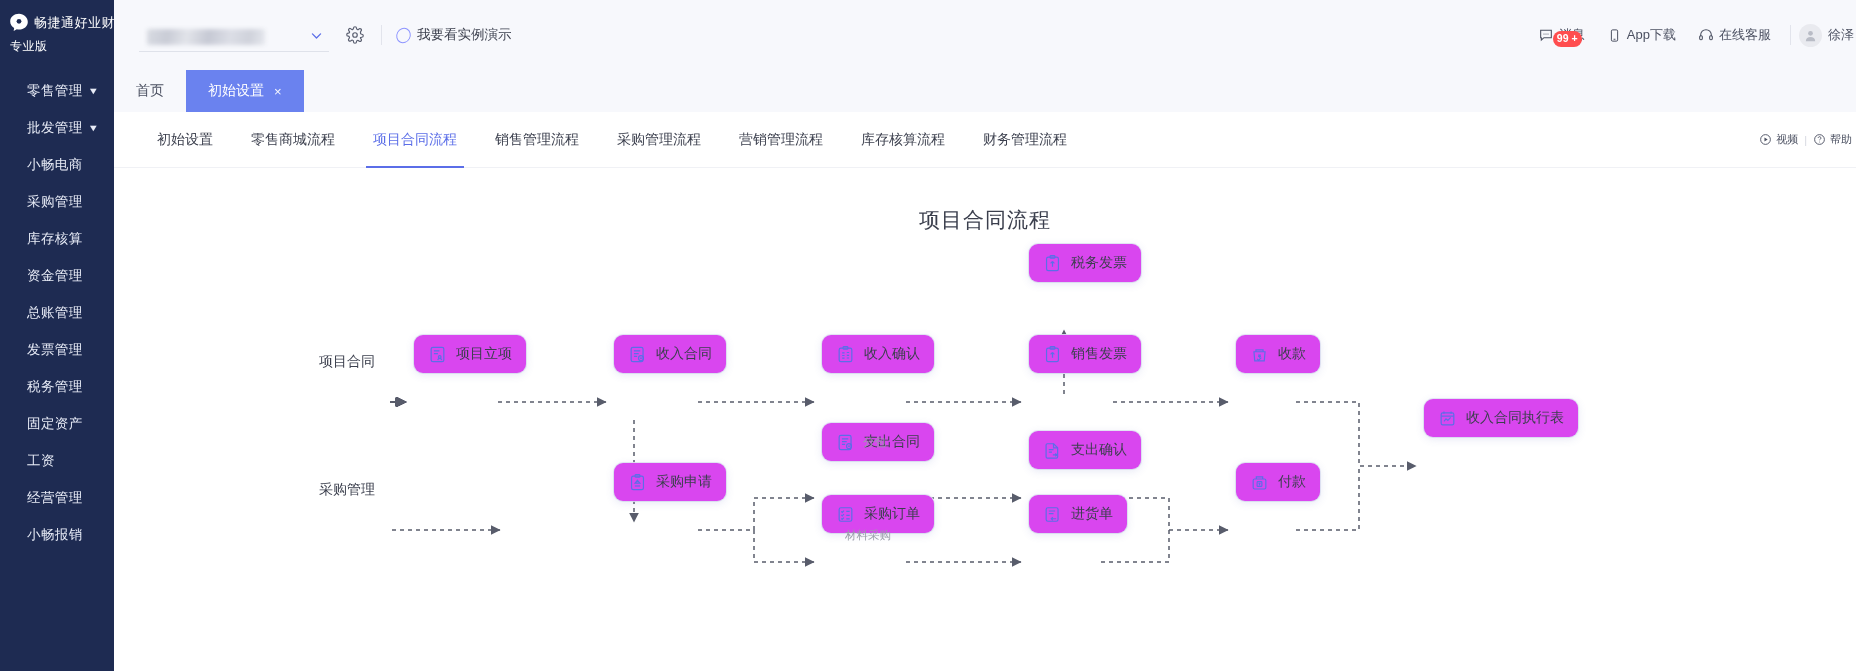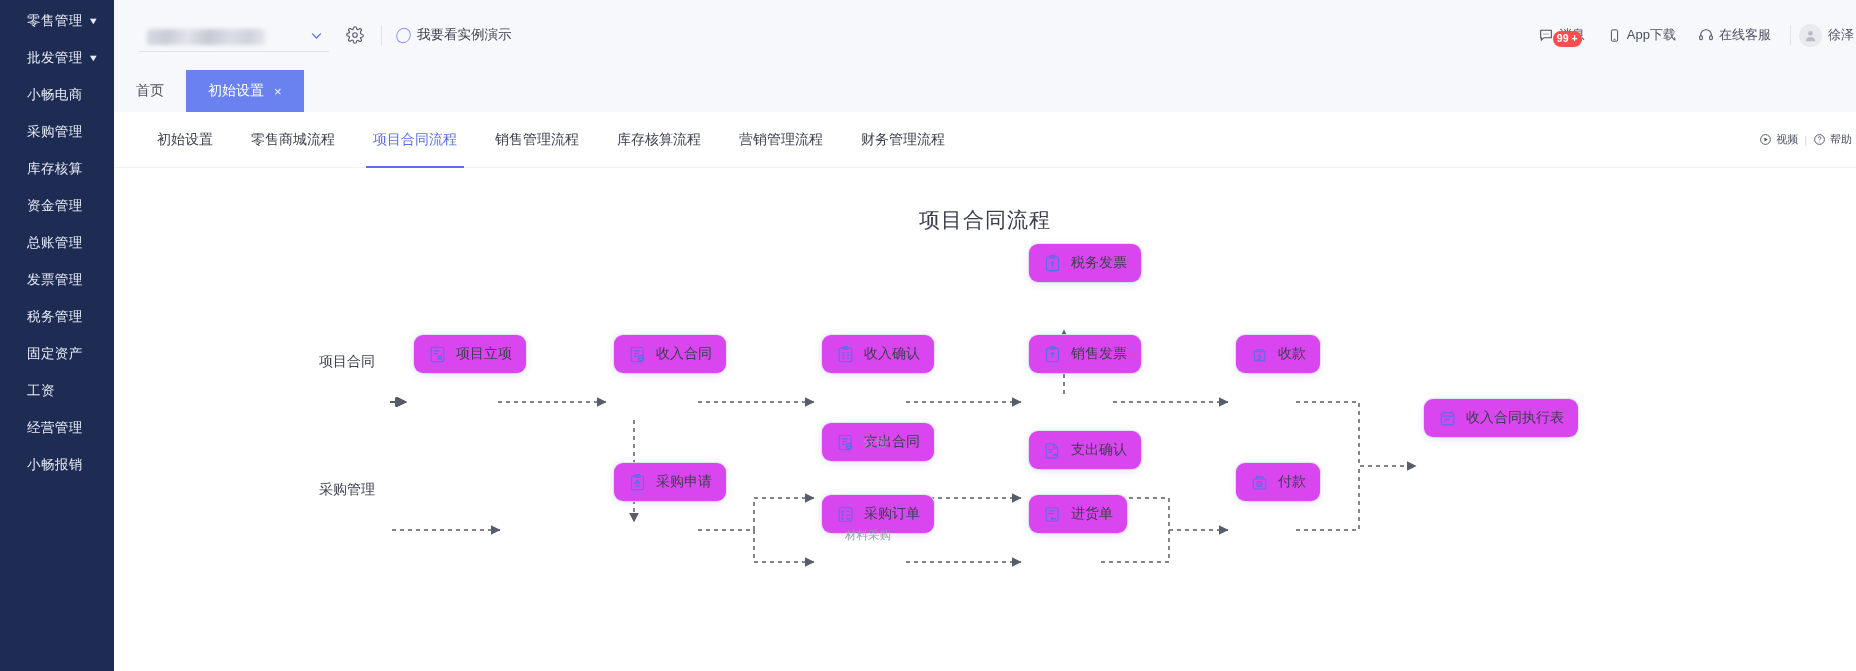--- a/index.html
+++ b/index.html
@@ -191,20 +191,32 @@
   .edgelabel {
     position: absolute; font-size: 11.5px; color: #9a9eaa; white-space: nowrap;
   }
 </style>
 </head>
 <body>
 
 <div id="app">
 
   <aside class="sidebar">
+    <div class="logo-wrap">
+      <div class="logo-row">
+        <span class="logo-mark">
+          <svg viewBox="0 0 24 24" width="22" height="22">
+            <path d="M12 2C6.6 2 2.4 5.6 2.4 10.3c0 2.9 1.7 5.5 4.3 7.1l-.5 3.3 3.4-1.8c.8.2 1.6.3 2.4.3 5.4 0 9.6-3.6 9.6-8.3S17.4 2 12 2z" fill="#ffffff"></path>
+            <circle cx="12" cy="10.2" r="2.6" fill="#1e2b52"></circle>
+          </svg>
+        </span>
+        <span class="logo-text">畅捷通好业财</span>
+      </div>
+      <div class="logo-sub">专业版</div>
+    </div>
     <nav class="menu">
         <div class="menu-item">
           <span>零售管理</span>
           <span class="caret">▼</span>
         </div>
         <div class="menu-item">
           <span>批发管理</span>
           <span class="caret">▼</span>
         </div>
         <div class="menu-item">
@@ -319,22 +331,23 @@
           <span class="x">×</span>
         </div>
       </div>
 
     <div class="content">
       <div class="subnav">
         <div class="subtab">初始设置</div>
           <div class="subtab">零售商城流程</div>
           <div class="subtab active">项目合同流程</div>
           <div class="subtab">销售管理流程</div>
+          <div class="subtab">采购管理流程</div>
+          <div class="subtab">营销管理流程</div>
           <div class="subtab">库存核算流程</div>
-          <div class="subtab">营销管理流程</div>
           <div class="subtab">财务管理流程</div>
           <div class="subnav-right">
           <span class="snr-item">
             <svg viewBox="0 0 24 24" width="13" height="13" fill="none" stroke="#4b5061" stroke-width="1.7">
                 <circle cx="12" cy="12" r="9"></circle>
                 <path d="M10 8.5l6 3.5-6 3.5z" fill="#4b5061" stroke="none"></path>
               </svg>
             <span>视频</span>
           </span>
           <span class="snr-sep">|</span>

